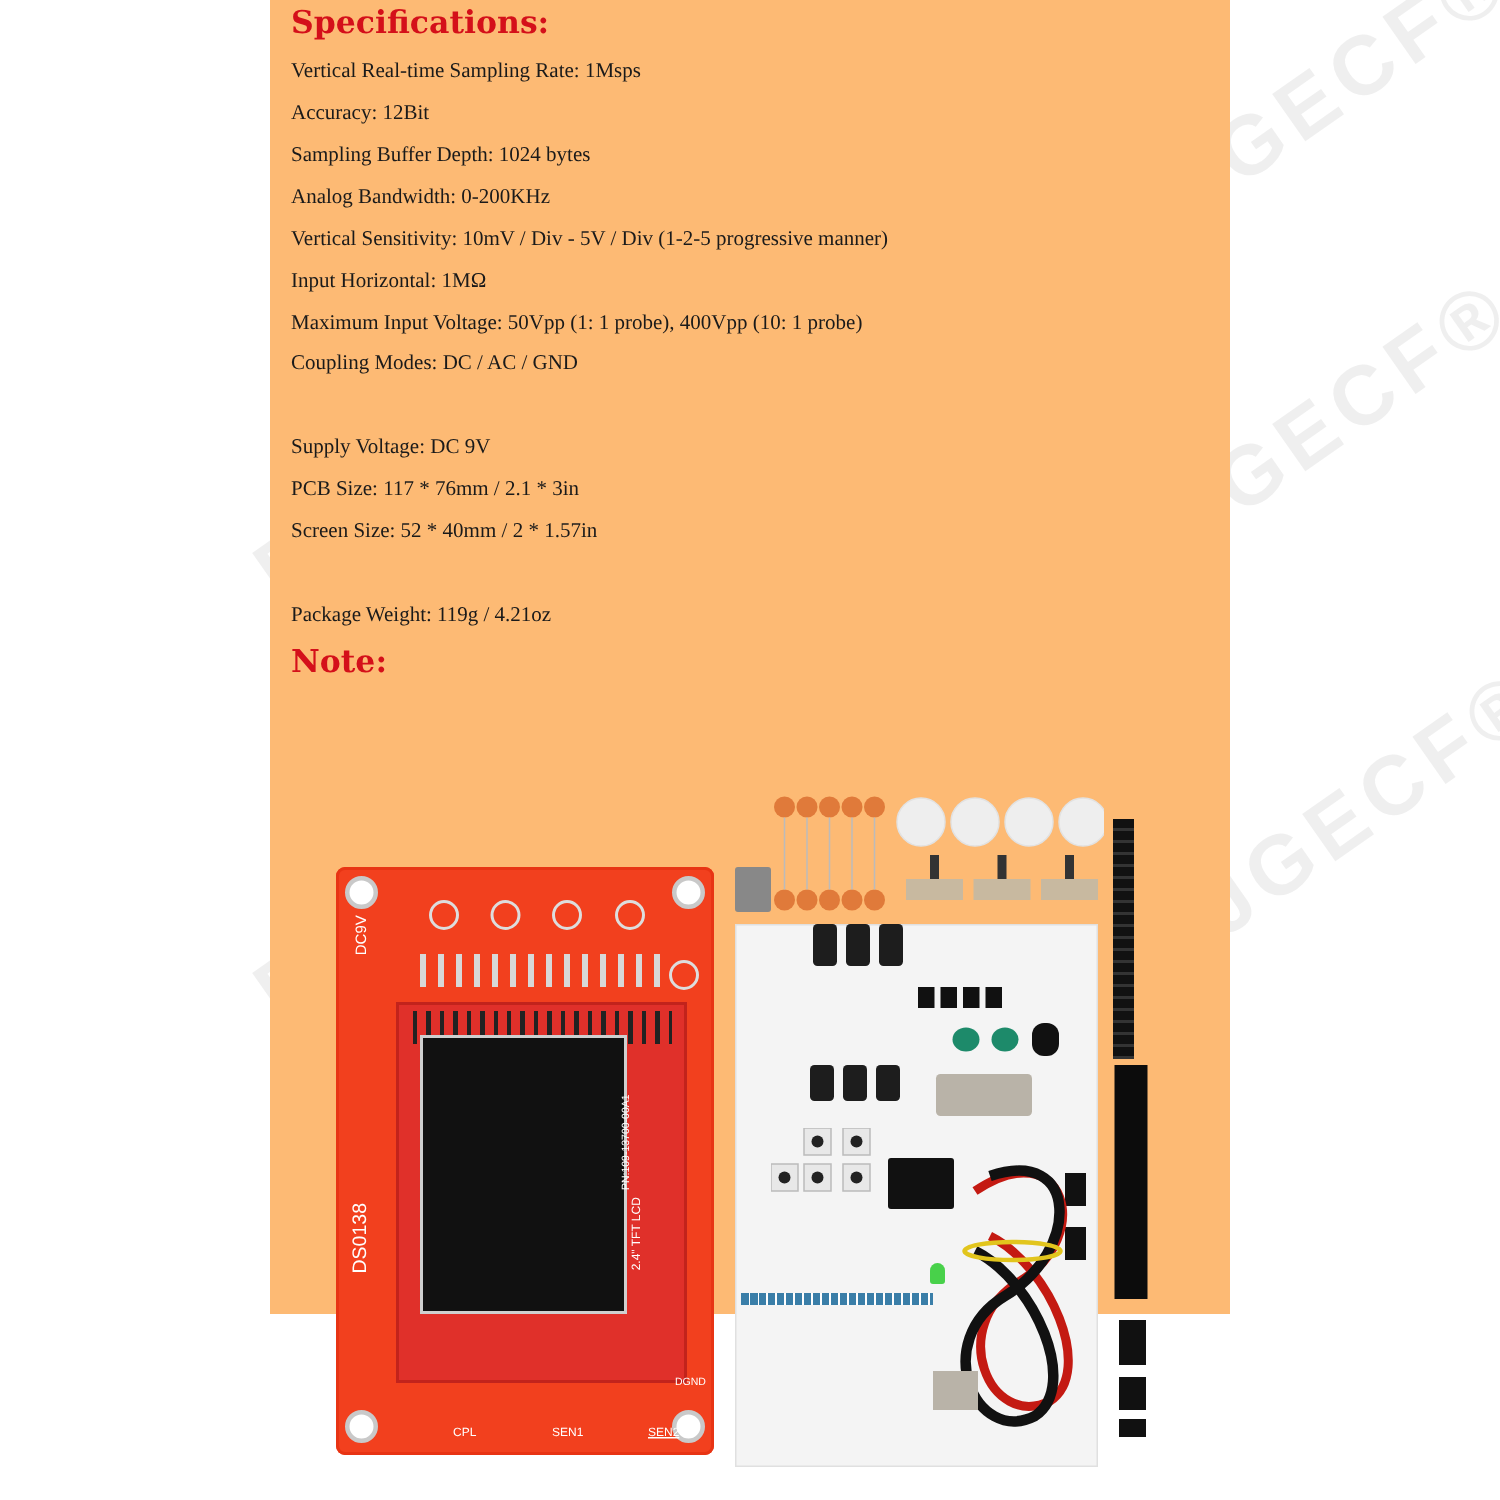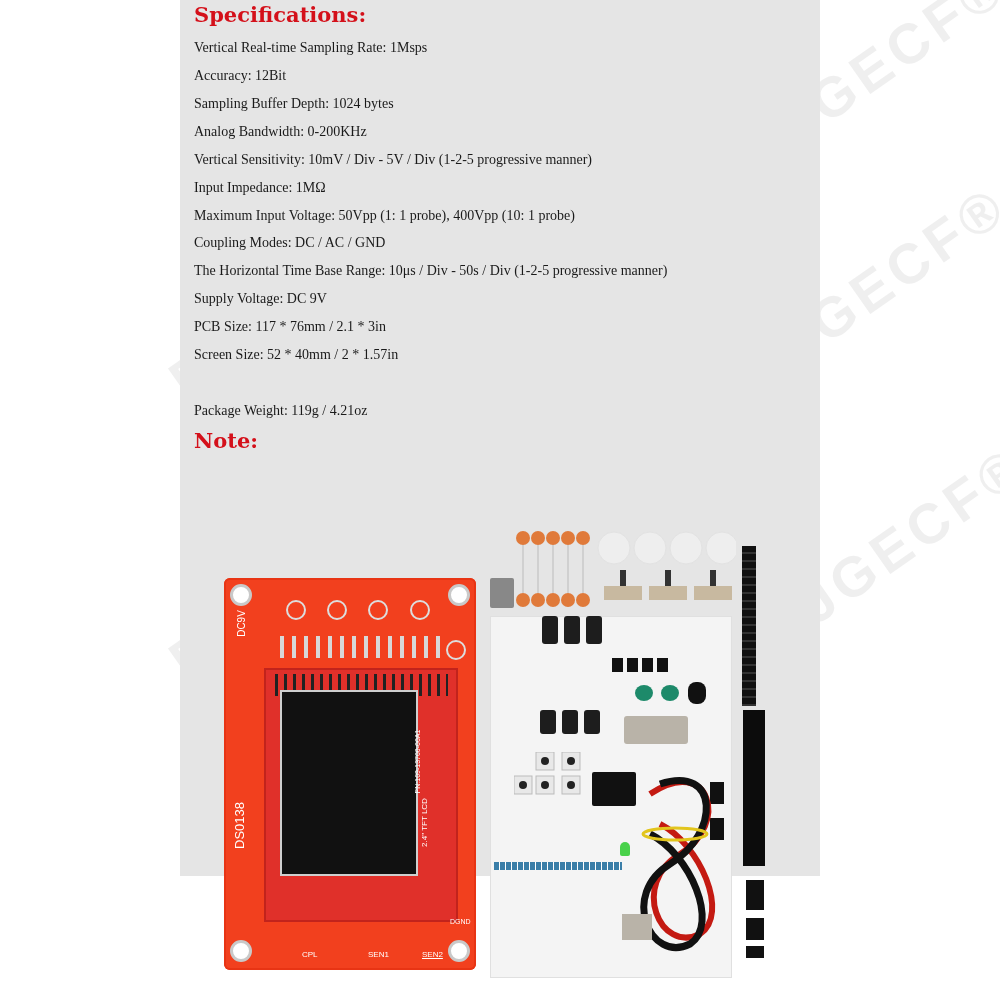--- a/index.html
+++ b/index.html
@@ -1,17 +1,17 @@
 <!DOCTYPE html>
 <html><head>
 <meta charset="utf-8">
 <style>
   html, body { margin:0; padding:0; background:#ffffff; }
   body { width:1000px; height:1000px; position:relative; overflow:hidden; font-family:"DejaVu Serif", serif; }
-  .page { position:absolute; left:180px; top:0; width:640px; height:876px; background:#e5e5e5; }
+  .page { position:absolute; left:180px; top:0; width:640px; height:876px; background:#fdba74; }
   .watermark { position:absolute; font-family:"Liberation Sans", sans-serif; font-weight:bold; font-size:56px; color:rgba(180,180,180,0.22); transform:rotate(-35deg); letter-spacing:6px; white-space:nowrap; pointer-events:none; }
   .heading { position:absolute; left:14px; color:#d4101a; font-size:21px; font-weight:bold; font-family:"DejaVu Serif", serif; }
   .spec-line { position:absolute; left:14px; font-size:14px; color:#1a1a1a; font-family:"Liberation Serif", serif; line-height:20px; white-space:nowrap; }
   .note-text { position:absolute; left:14px; width:610px; font-size:14px; color:#1a1a1a; font-family:"Liberation Serif", serif; line-height:28px; }
   .photo { position:absolute; left:0; top:520px; width:640px; height:460px; }
   
   .pcb { position:absolute; left:44px; top:58px; width:252px; height:392px; background:#f2401e; border-radius:6px; box-shadow: inset 0 0 0 2px #e83414; }
   .hole { position:absolute; width:16px; height:16px; border-radius:50%; background:#fff; border:3px solid #c9c9c9; }
   .lcd-frame { position:absolute; left:40px; top:90px; width:190px; height:250px; background:#e0302a; border:2px solid #c2231c; }
   .lcd { position:absolute; left:56px; top:112px; width:134px; height:182px; background:#111; border:2px solid #cfcfcf; }
@@ -34,24 +34,23 @@
 <div class="watermark" style="left:660px;top:540px;">FDKJGECF®</div>
 
 <div class="page">
   <div class="heading" style="top:2px;">Specifications:</div>
 
   <div class="spec-line" style="top:38px;">Vertical Real-time Sampling Rate: 1Msps</div>
   <div class="spec-line" style="top:66px;">Accuracy: 12Bit</div>
   <div class="spec-line" style="top:94px;">Sampling Buffer Depth: 1024 bytes</div>
   <div class="spec-line" style="top:122px;">Analog Bandwidth: 0-200KHz</div>
   <div class="spec-line" style="top:150px;">Vertical Sensitivity: 10mV / Div - 5V / Div (1-2-5 progressive manner)</div>
-  <div class="spec-line" style="top:178px;">Input Impedance: 1MΩ</div>
+  <div class="spec-line" style="top:178px;">Input Horizontal: 1MΩ</div>
   <div class="spec-line" style="top:206px;">Maximum Input Voltage: 50Vpp (1: 1 probe), 400Vpp (10: 1 probe)</div>
   <div class="spec-line" style="top:233px;">Coupling Modes: DC / AC / GND</div>
-  <div class="spec-line" style="top:261px;">The Horizontal Time Base Range: 10μs / Div - 50s / Div (1-2-5 progressive manner)</div>
   <div class="spec-line" style="top:289px;">Supply Voltage: DC 9V</div>
   <div class="spec-line" style="top:317px;">PCB Size: 117 * 76mm / 2.1 * 3in</div>
   <div class="spec-line" style="top:345px;">Screen Size: 52 * 40mm / 2 * 1.57in</div>
   <div class="spec-line" style="top:401px;">Package Weight: 119g / 4.21oz</div>
 
   <div class="heading" style="top:428px;">Note:</div>
 
   <div class="photo">
 
     <div class="pcb">
@@ -68,21 +67,21 @@
       <div class="lcd-frame">
         <div class="header-pins" style="left:6px;top:4px;width:176px;background:repeating-linear-gradient(90deg,#e0302a 0 3px,#222 3px 6px,#e0302a 6px 9px);"></div>
       </div>
       <div class="lcd"></div>
       <div class="pcb-label" style="left:4px;top:40px;transform:rotate(-90deg);">DC9V</div>
       <div class="pcb-label" style="left:-8px;top:240px;font-size:13px;transform:rotate(-90deg);">DS0138</div>
       <div class="pcb-label" style="left:176px;top:240px;font-size:8px;transform:rotate(-90deg);">2.4" TFT LCD</div>
       <div class="pcb-label" style="left:162px;top:180px;font-size:7px;transform:rotate(-90deg);">PN:109-13700-00A1</div>
       <div class="pcb-label" style="left:78px;top:372px;font-size:8px;">CPL</div>
       <div class="pcb-label" style="left:144px;top:372px;font-size:8px;">SEN1</div>
-      <div class="pcb-label" style="left:198px;top:372px;font-size:8px;text-decoration:underline;">SEN2</div>
+      <div class="pcb-label" style="left:208px;top:372px;font-size:8px;text-decoration:underline;">SEN2</div>
       <div class="pcb-label" style="left:226px;top:340px;font-size:7px;">DGND</div>
     </div>
 
     <div class="part" style="left:335px;top:10px;width:80px;height:78px;">
       <svg width="80" height="78" viewBox="0 0 80 78">
         <g fill="#e07a3a">
           <circle cx="8" cy="8" r="7"></circle>
             <circle cx="23" cy="8" r="7"></circle>
             <circle cx="38" cy="8" r="7"></circle>
             <circle cx="53" cy="8" r="7"></circle>

